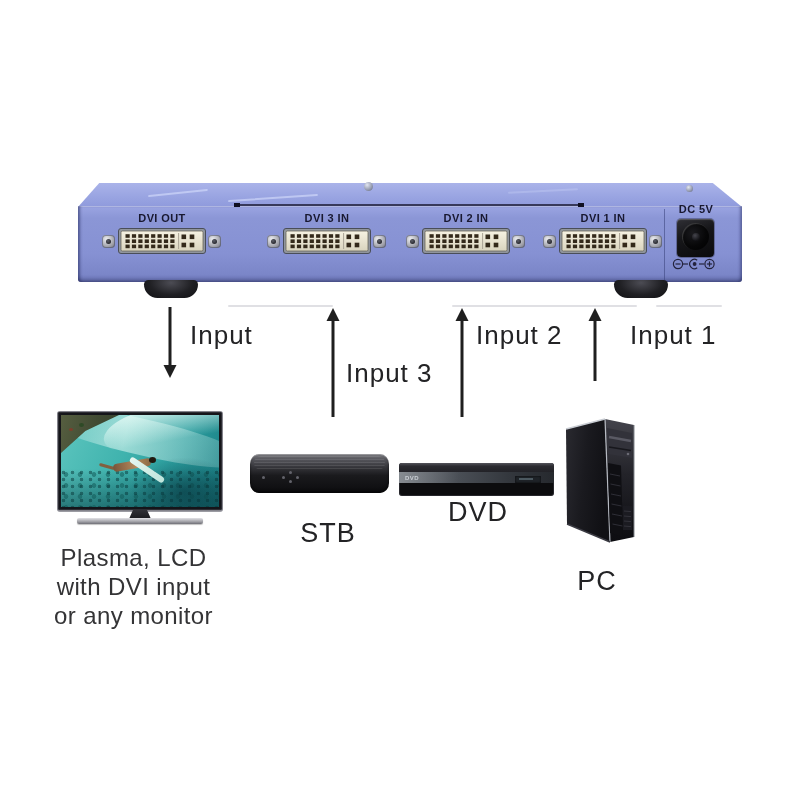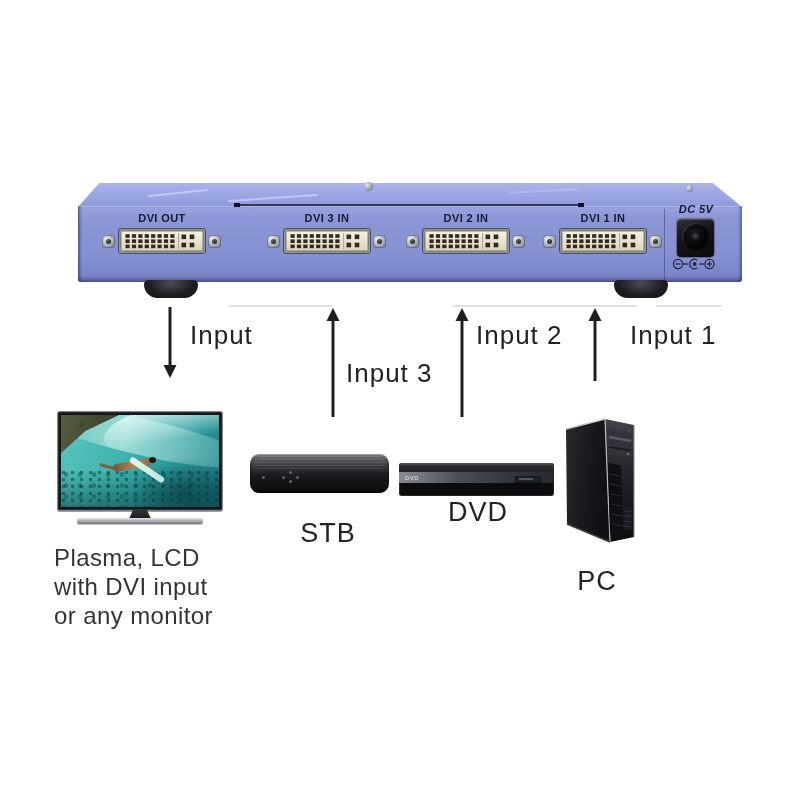--- a/index.html
+++ b/index.html
@@ -29,21 +29,21 @@
     font-size:11px;font-weight:600;letter-spacing:.4px;color:#181830;}
   .dvi{position:absolute;left:26px;top:23px;}
   .standoff{position:absolute;top:31px;width:13px;height:13px;border-radius:4px;
     background:radial-gradient(circle at 35% 32%,#ecedf0,#a9aab2 55%,#70717c 100%);
     box-shadow:0 0 0 1px rgba(70,74,100,.55) inset;}
   .standoff::after{content:"";position:absolute;left:4px;top:4px;width:5px;height:5px;border-radius:50%;
     background:radial-gradient(circle at 40% 35%,#5c5e68,#26262c 75%);}
 
   .dc-group{position:absolute;left:660px;top:203px;width:72px;height:72px;}
   .dc-label{position:absolute;left:0;top:0;width:72px;text-align:center;
-    font-size:11px;font-weight:700;letter-spacing:.4px;color:#181830;font-style:italic;}
+    font-size:11px;font-weight:700;letter-spacing:.4px;color:#181830;}
   .jack{position:absolute;left:17px;top:16px;width:37px;height:38px;border-radius:4px;
     background:linear-gradient(160deg,#303036 0%,#17171a 40%,#0a0a0c 100%);
     box-shadow:inset 0 1px 1px rgba(255,255,255,.22), 0 0 0 1px rgba(25,25,45,.35);}
   .jack-hole{position:absolute;left:5px;top:4px;width:27px;height:27px;border-radius:50%;
     background:radial-gradient(circle at 40% 38%,#1a1a1e 0%,#070708 55%,#000 100%);
     box-shadow:inset 1px 1px 1px rgba(255,255,255,.2);}
   .jack-pin{position:absolute;left:10px;top:10px;width:8px;height:8px;border-radius:50%;
     background:radial-gradient(circle at 38% 32%,#45454d,#121216 70%);}
   .polarity{position:absolute;left:12px;top:54px;}
 
@@ -82,21 +82,21 @@
   .surfboard{position:absolute;left:66px;top:52px;width:40px;height:6px;border-radius:4px;
     transform:rotate(34deg);background:linear-gradient(90deg,#e6f6f0,#bfe5dc);}
   .swimmer-leg{position:absolute;left:38px;top:50px;width:16px;height:3px;border-radius:2px;
     transform:rotate(16deg);background:#82603f;}
   .tv-neck{left:129px;top:510px;width:22px;height:9px;
     clip-path:polygon(18% 0,82% 0,100% 100%,0 100%);
     background:linear-gradient(180deg,#313136,#1a1a1e);}
   .tv-base{left:77px;top:518px;width:126px;height:6px;border-radius:2px;
     background:linear-gradient(180deg,#e2e2e6 0%,#a2a2a8 60%,#6f6f76 100%);
     box-shadow:0 1px 1px rgba(0,0,0,.25);}
-  .tv-caption{left:54px;top:543px;font-size:24px;line-height:29px;color:#343436;letter-spacing:.4px;}
+  .tv-caption{left:54px;top:543px;font-size:24px;line-height:29px;color:#343436;letter-spacing:.4px;text-align:center;}
 
   
   .stb{left:250px;top:454px;width:139px;height:39px;border-radius:9px/10px;
     background:linear-gradient(180deg,#7b7b80 0%,#55555b 14%,#35353a 34%,#1a1a1d 55%,#0c0c0e 100%);
     box-shadow:inset 0 1px 0 rgba(255,255,255,.25), inset 0 -2px 3px rgba(0,0,0,.6);}
   .stb::before{content:"";position:absolute;left:4px;top:2px;right:4px;height:14px;border-radius:7px;
     background:repeating-linear-gradient(180deg,rgba(255,255,255,.10) 0 1px,rgba(0,0,0,0) 1px 3px);}
   .stb .dot{position:absolute;width:3px;height:3px;border-radius:50%;background:#63636b;}
   .src-label{position:absolute;font-size:27px;font-weight:400;letter-spacing:1px;color:#232325;
     text-align:center;width:100px;white-space:nowrap;}

